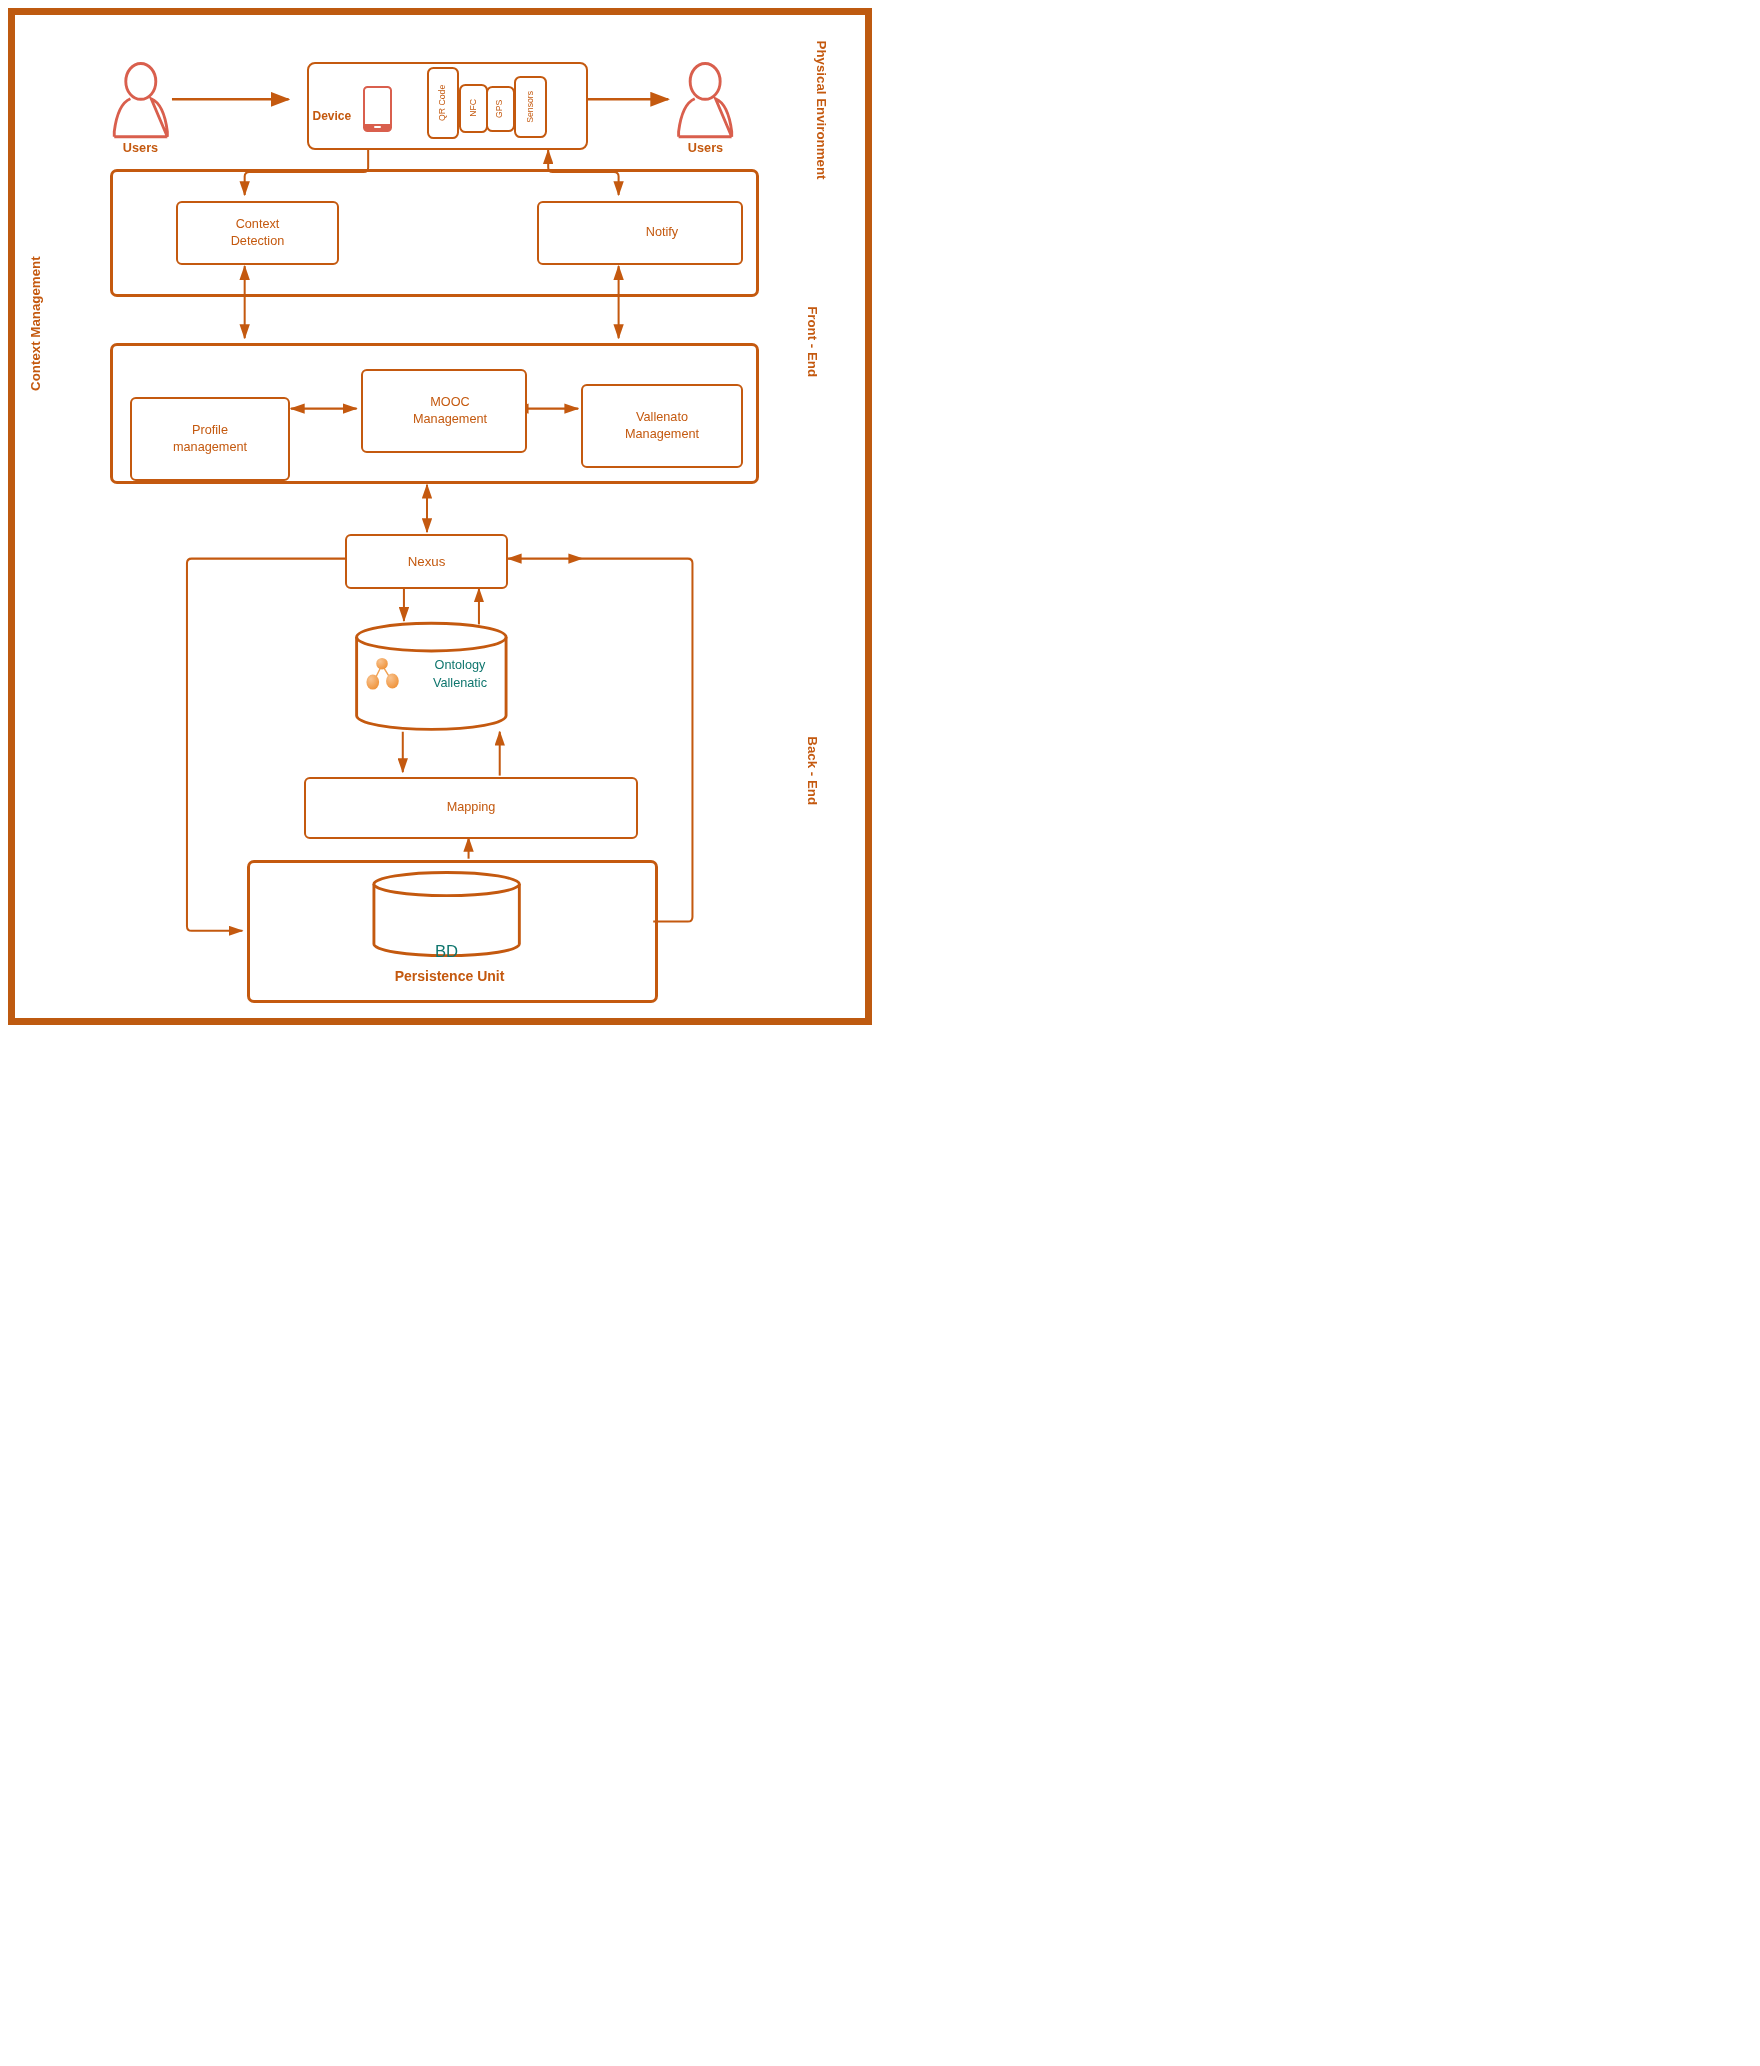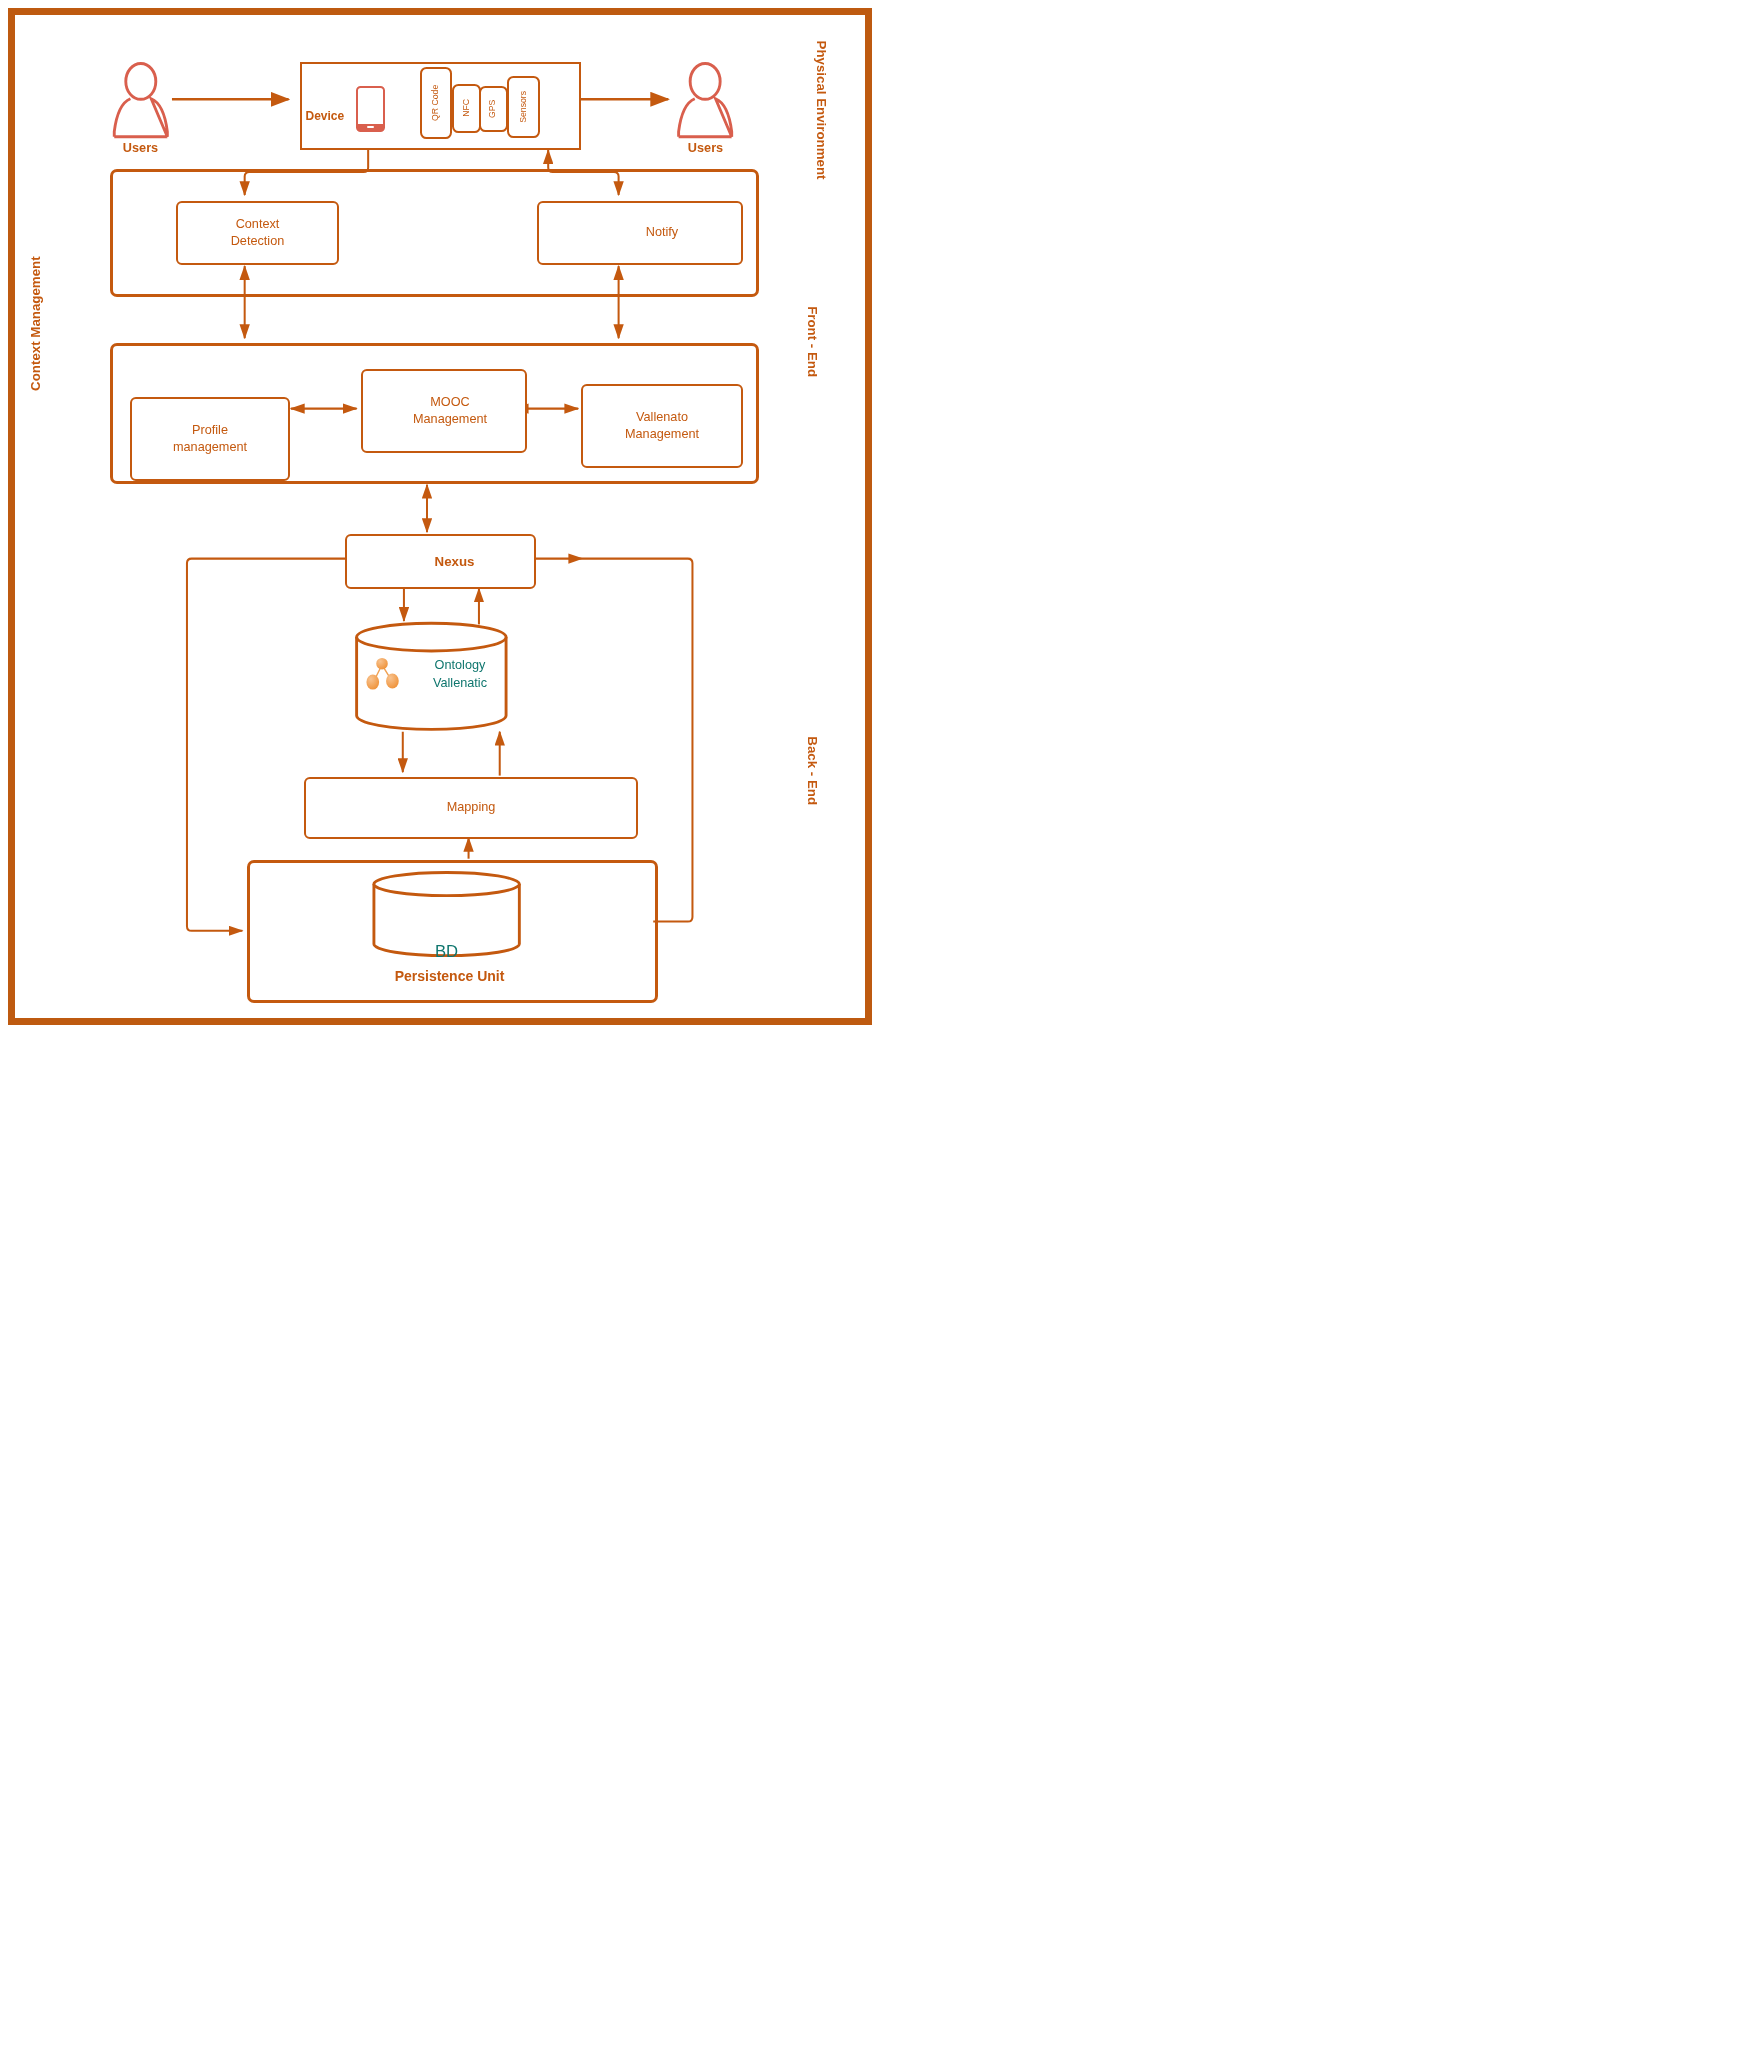--- a/index.html
+++ b/index.html
@@ -103,21 +103,21 @@
   </svg>
 
   <div class="lbl rot90" style="left:715px;top:94px;width:196px;height:32px;font-size:13.3px;line-height:1.2;">Physical Environment</div>
   <div class="lbl rotm90" style="left:-125px;top:315px;width:323px;height:17.3px;font-size:13.3px;white-space:nowrap;">Context Management</div>
   <div class="lbl rot90" style="left:728px;top:333px;width:167px;height:17.3px;font-size:13.3px;white-space:nowrap;">Front - End</div>
   <div class="lbl rot90" style="left:728px;top:762px;width:167px;height:17.3px;font-size:13.3px;white-space:nowrap;">Back - End</div>
 
   <div class="lbl" style="left:106px;top:141px;width:69px;font-size:12.7px;">Users</div>
   <div class="lbl" style="left:671px;top:141px;width:69px;font-size:12.7px;">Users</div>
 
-  <div class="box" style="left:300px;top:62px;width:277px;height:84px;border-width:2.9px;border-radius:0;">
+  <div class="box" style="left:307px;top:62px;width:277px;height:84px;border-width:2.9px;border-radius:8px;">
     <div class="lbl" style="left:3.5px;top:44px;width:50px;font-size:12px;text-align:left;">Device</div>
     <div class="phone">
       <div class="bar"></div>
       <div class="dash"></div>
     </div>
     <div class="chip" style="left:118px;top:2.9px;width:28px;height:68px;">
       <span>QR Code</span>
     </div>
     <div class="chip" style="left:150px;top:19.6px;width:25.4px;height:45px;">
       <span>NFC</span>
@@ -140,21 +140,21 @@
   <div class="box" style="left:130px;top:369px;width:156px;height:80px;margin-top:28px;">
     <span style="display:block;width:104px;">Profile management</span>
   </div>
   <div class="box" style="left:361px;top:369px;width:150px;height:80px;padding-left:12px;">
     <span style="display:block;width:104px;">MOOC Management</span>
   </div>
   <div class="box" style="left:581px;top:384px;width:158px;height:80px;">
     <span style="display:block;width:104px;">Vallenato Management</span>
   </div>
 
-  <div class="box" style="left:345px;top:534px;width:159px;height:51px;font-weight:bold;font-size:13.3px;padding-left:28px;">
+  <div class="box" style="left:345px;top:534px;width:159px;height:51px;font-weight:normal;font-size:13.3px;">
     <span>Nexus</span>
   </div>
 
   <div class="txt" style="left:414px;top:657px;width:92px;font-size:12.7px;">Ontology Vallenatic</div>
 
   <div class="box" style="left:304px;top:777px;width:330px;height:58px;">
     <span>Mapping</span>
   </div>
 
   <div class="container" style="left:247px;top:860px;width:405px;height:137px;z-index:1;"></div>

